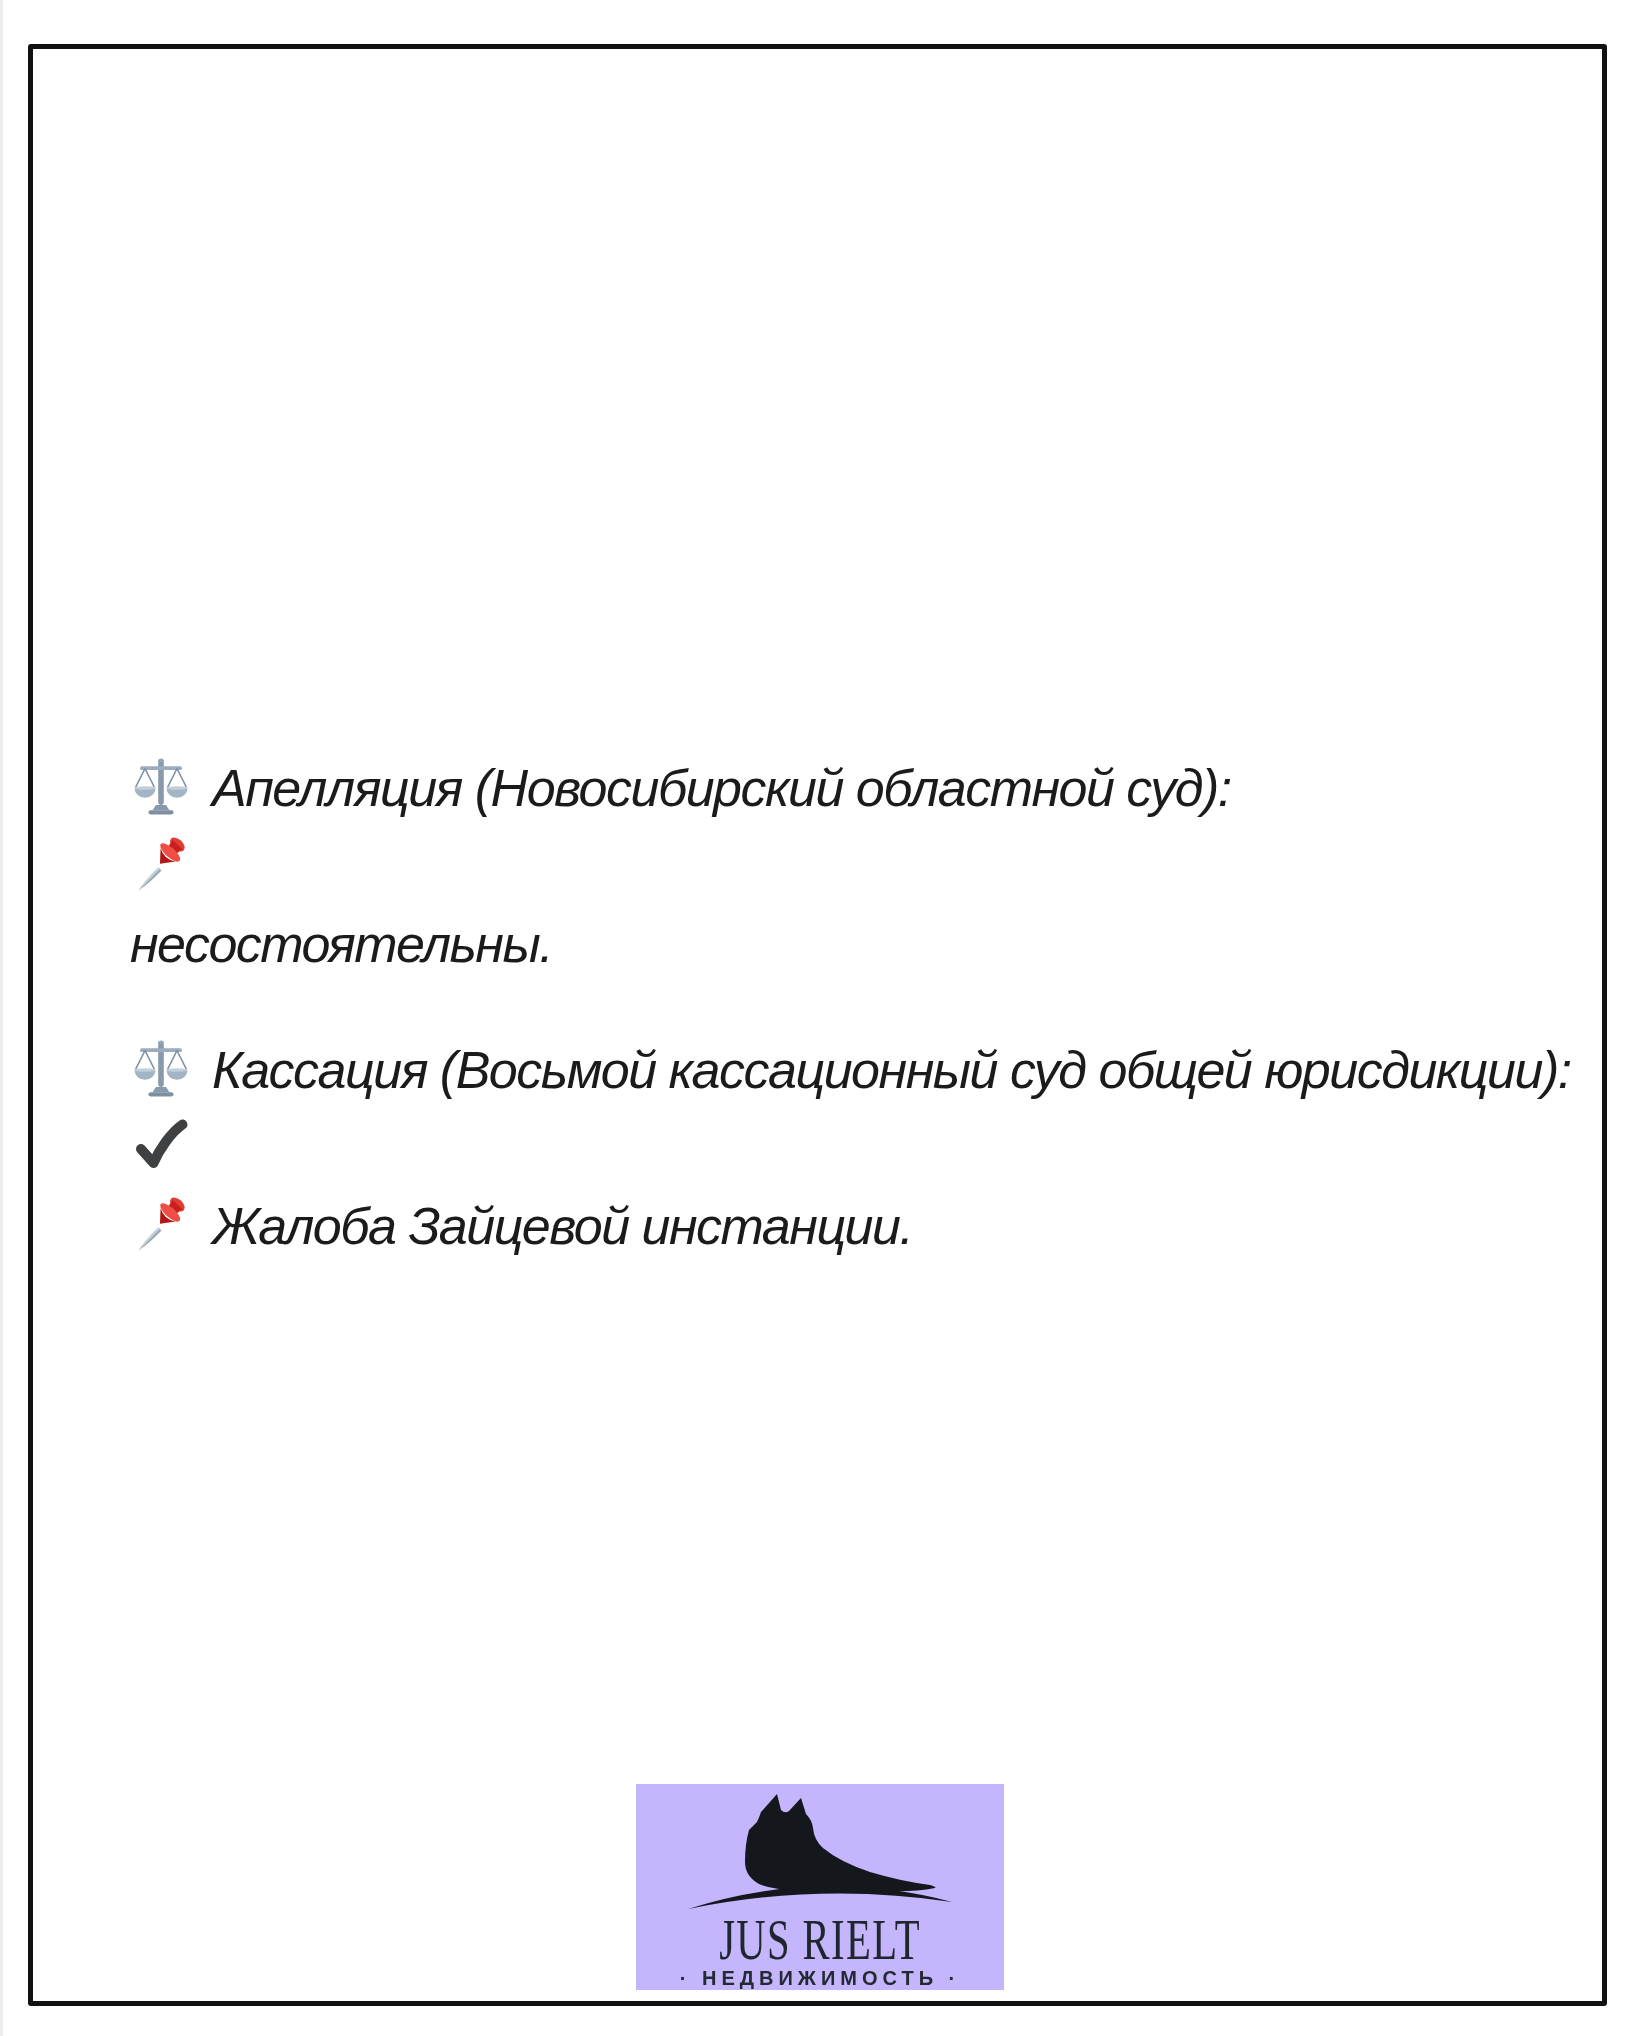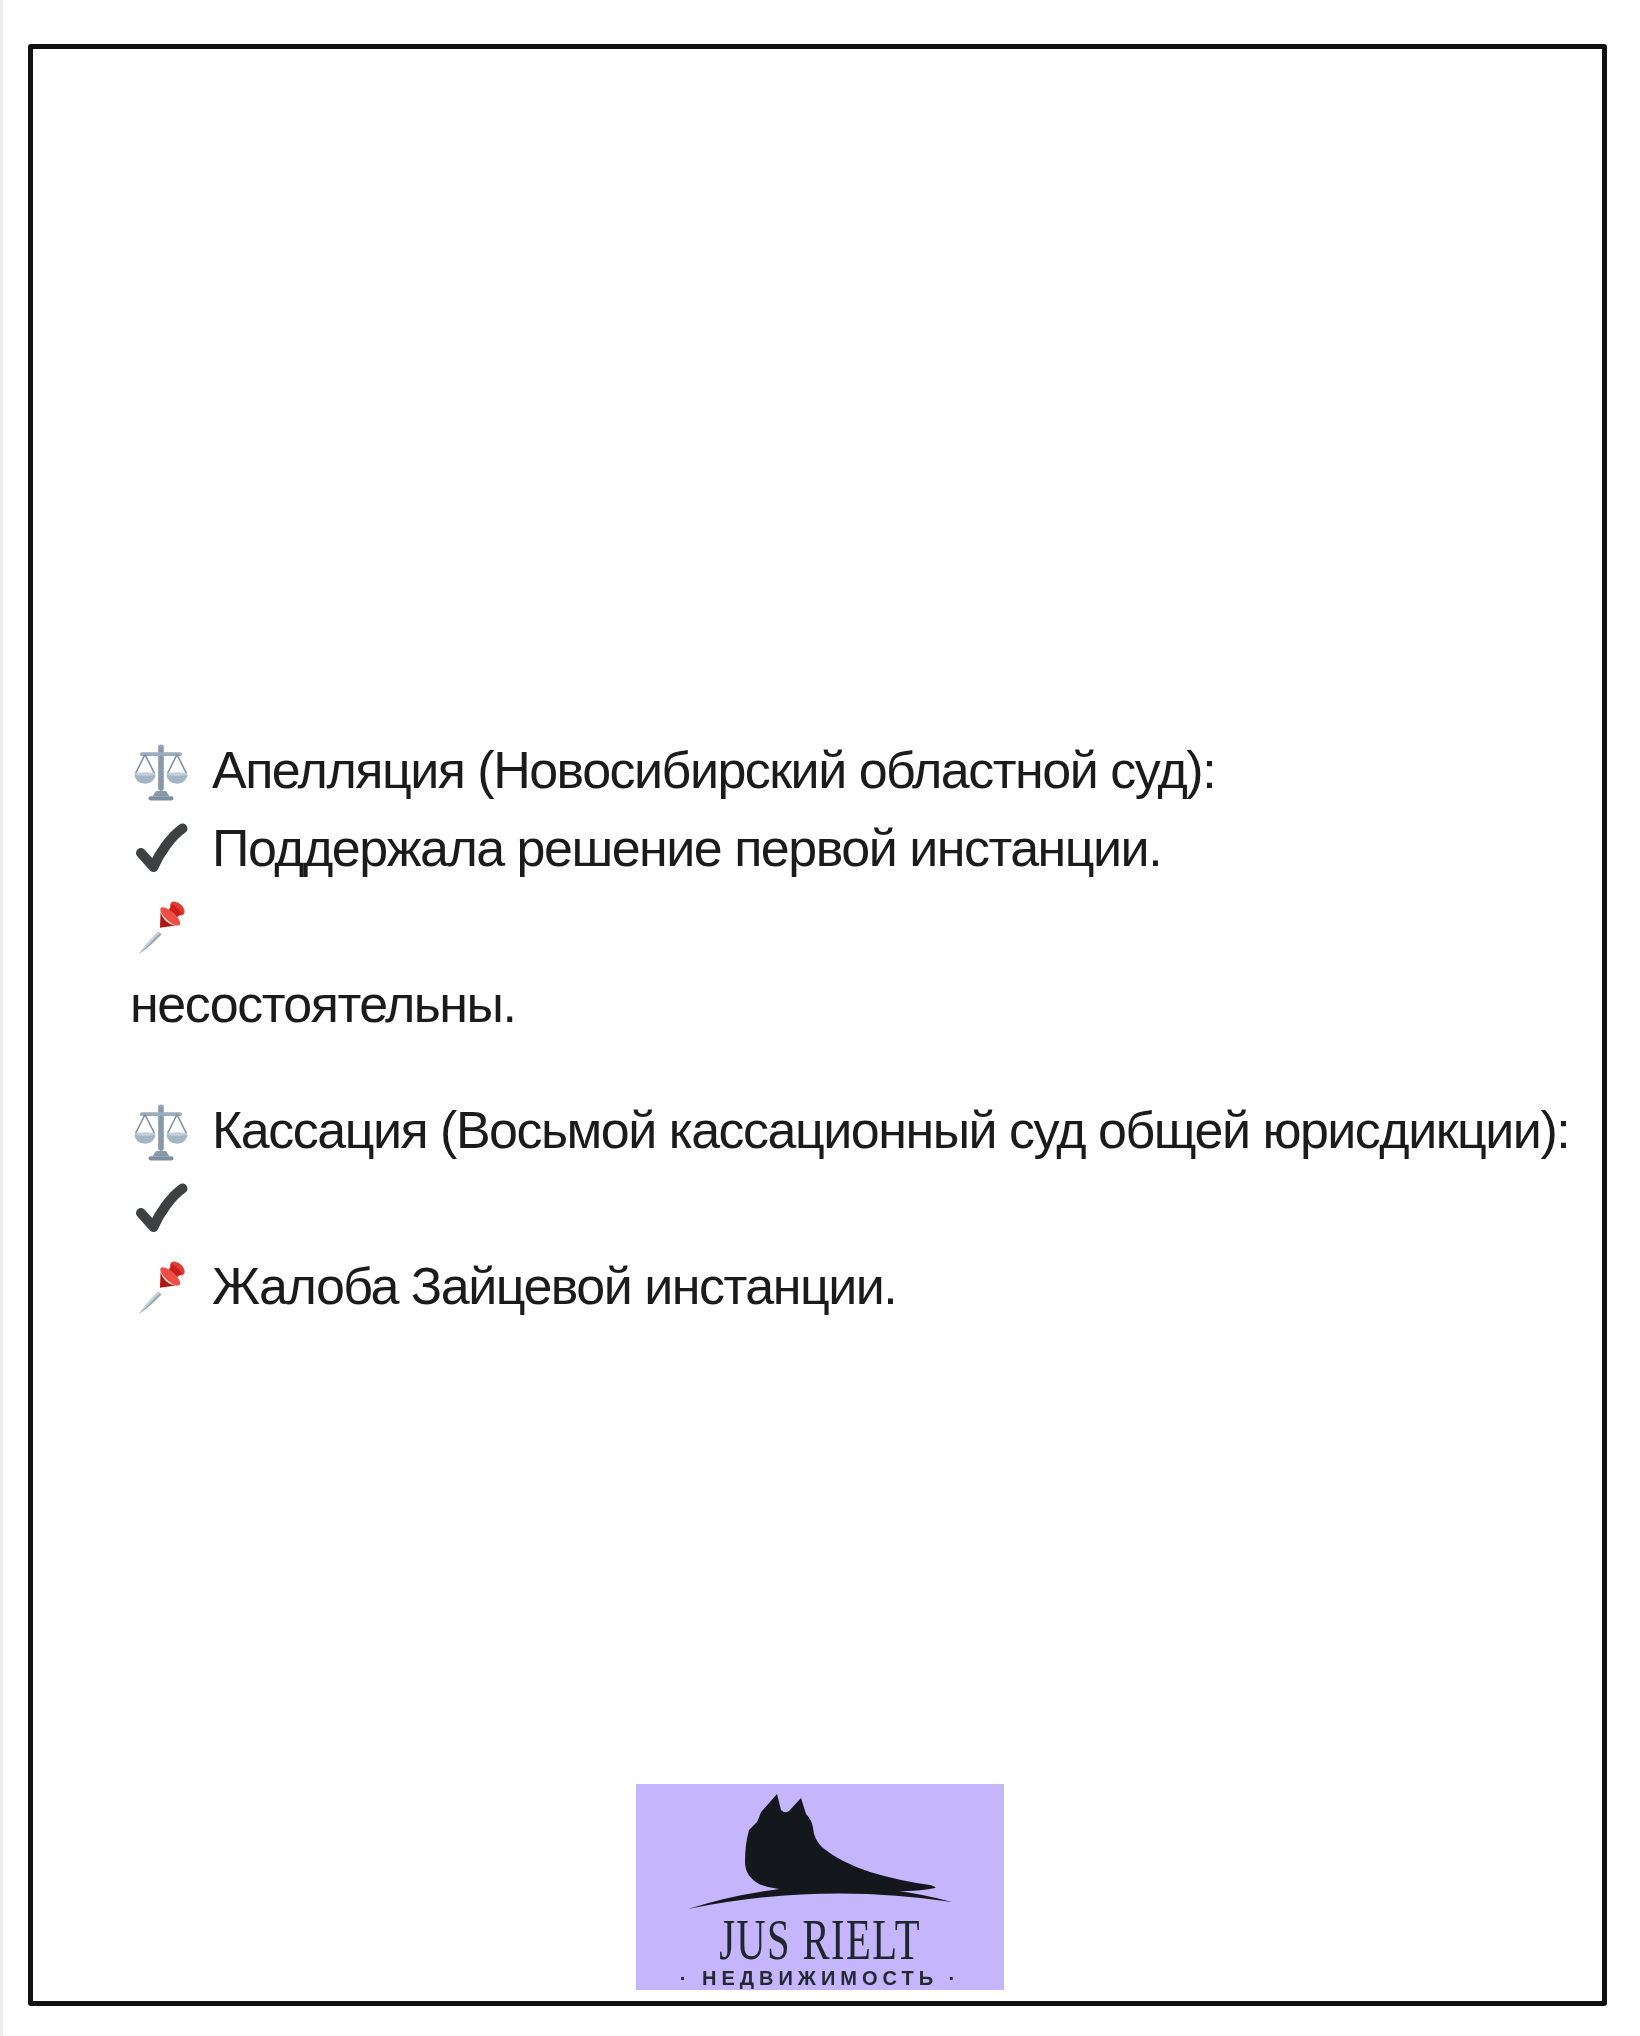--- a/index.html
+++ b/index.html
@@ -10,21 +10,21 @@
   .edge-strip{position:absolute;left:0;top:0;width:3px;height:2036px;background:#ededed;}
   .frame{
     position:absolute;left:28px;top:44px;width:1579px;height:1962px;
     border:5px solid #111111;border-radius:3px;box-sizing:border-box;
   }
   .text-area{
     position:absolute;left:130px;top:740px;width:1440px;
     color:#1b1b1b;font-size:52px;letter-spacing:-1.5px;z-index:1;
   }
   .block + .block{margin-top:48px;}
-  .line{display:flex;align-items:flex-start;height:78px;white-space:nowrap;}
+  .line{display:flex;align-items:flex-end;height:78px;white-space:nowrap;font-style:italic;}
   .icon-slot{
     width:62px;height:64px;flex:0 0 62px;margin-right:20px;
     display:flex;align-items:center;justify-content:center;
   }
   .icon-slot svg{width:60px;height:60px;display:block;}
   .txt{display:inline-block;}
 
   .logo{
     position:absolute;left:50%;top:1784px;transform:translateX(-50%);
     width:356px;background:#c4b5fd;text-align:center;z-index:2;padding:0 6px;
@@ -59,28 +59,20 @@
     <path d="M3.5,32 A10.5,9.8 0 0 0 24.5,32 Z" fill="#a3b4c4"></path>
     <ellipse cx="14" cy="32" rx="10.5" ry="1.7" fill="#c3cfda"></ellipse>
     <path d="M46,12.5 L36.5,31.5 M46,12.5 L55.5,31.5" stroke="#7d8fa1" stroke-width="1.6" fill="none"></path>
     <path d="M35.5,32 A10.5,9.8 0 0 0 56.5,32 Z" fill="#a3b4c4"></path>
     <ellipse cx="46" cy="32" rx="10.5" ry="1.7" fill="#c3cfda"></ellipse>
     <path d="M25,49 L35,49 L38.5,54.2 L21.5,54.2 Z" fill="#8799ab"></path>
     <rect x="17.5" y="54.2" width="25" height="4.2" rx="2.1" fill="#7d8fa1"></rect>
   </svg>
 </span>
     <span class="txt">Апелляция (Новосибирский областной суд):</span>
-  </div>
-      <div class="line">
-    <span class="icon-slot">
-  <svg viewBox="0 0 60 60" xmlns="http://www.w3.org/2000/svg" aria-hidden="true">
-    <path d="M10,33 L22.5,47 C28.5,33 40,16.5 51.5,8.5" stroke="#3e4042" stroke-width="10" fill="none" stroke-linecap="round" stroke-linejoin="round"></path>
-  </svg>
-</span>
-    <span class="txt">Поддержала решение первой инстанции.</span>
   </div>
       <div class="line">
     <span class="icon-slot">
   <svg viewBox="0 0 60 60" xmlns="http://www.w3.org/2000/svg" aria-hidden="true">
     <path d="M7.5,56.5 C14,47.5 20.5,40 27.5,33.5 L30.5,36.5 C24,43 16.5,50.5 7.5,56.5 Z" fill="#93a5b2"></path>
     <path d="M7.5,56.5 C14,47.5 20.5,40 27.5,33.5 L29,35 C22.5,41.5 15.5,49 7.5,56.5 Z" fill="#c3d2dc"></path>
     <g transform="rotate(42 36 22)">
       <ellipse cx="36" cy="6.5" rx="8.6" ry="5.2" fill="#e23b36"></ellipse>
       <path d="M29.4,6.5 L42.6,6.5 L41.2,15.5 L30.8,15.5 Z" fill="#c9201d"></path>
       <ellipse cx="36" cy="17.2" rx="12.6" ry="4.9" fill="#ef4d45"></ellipse>

